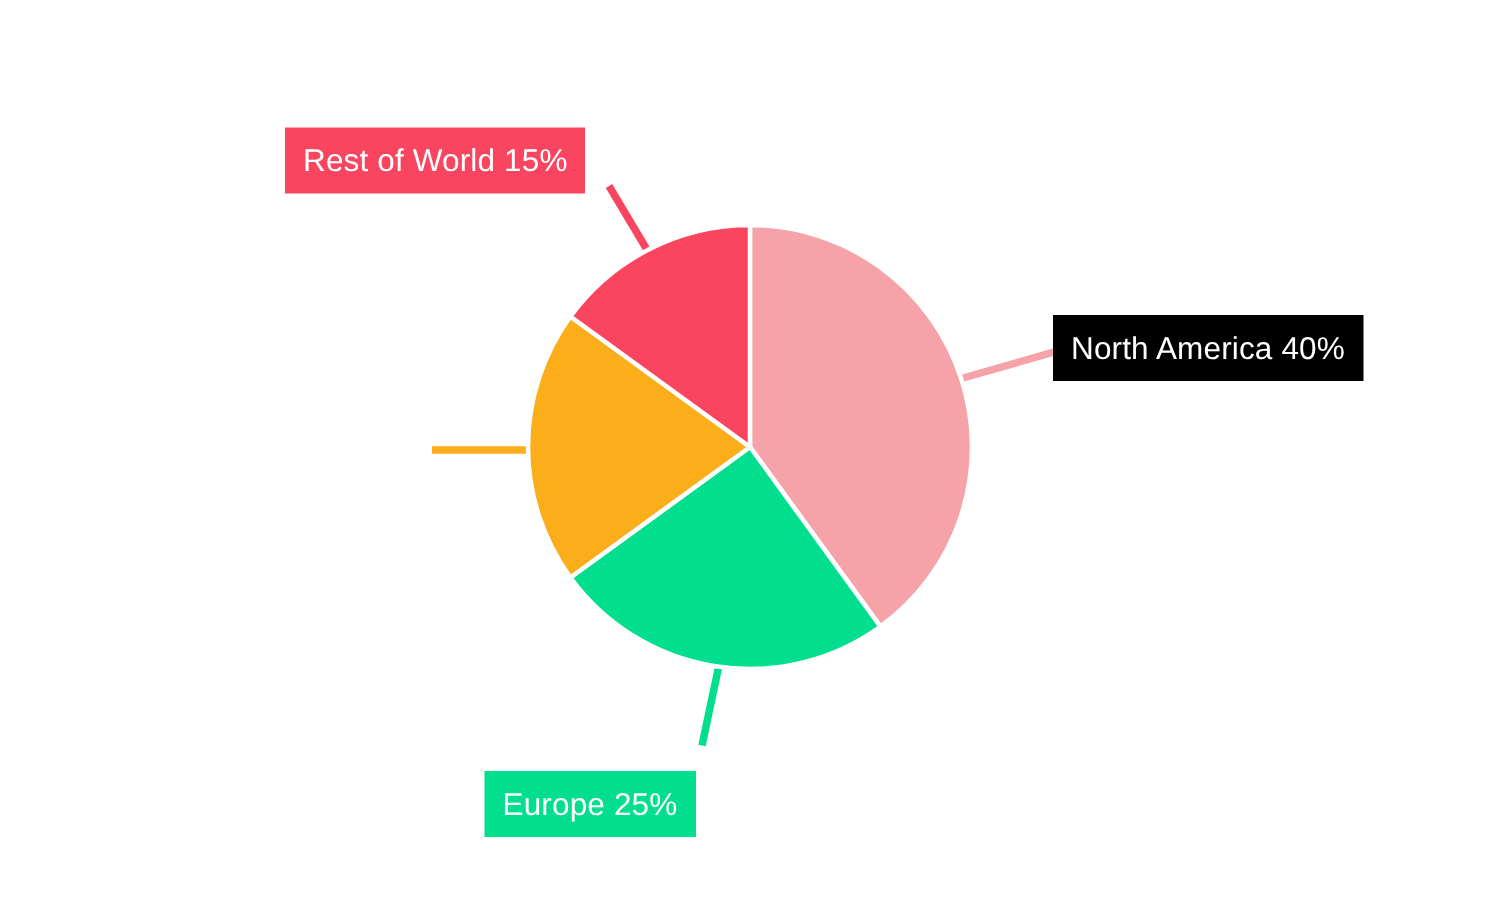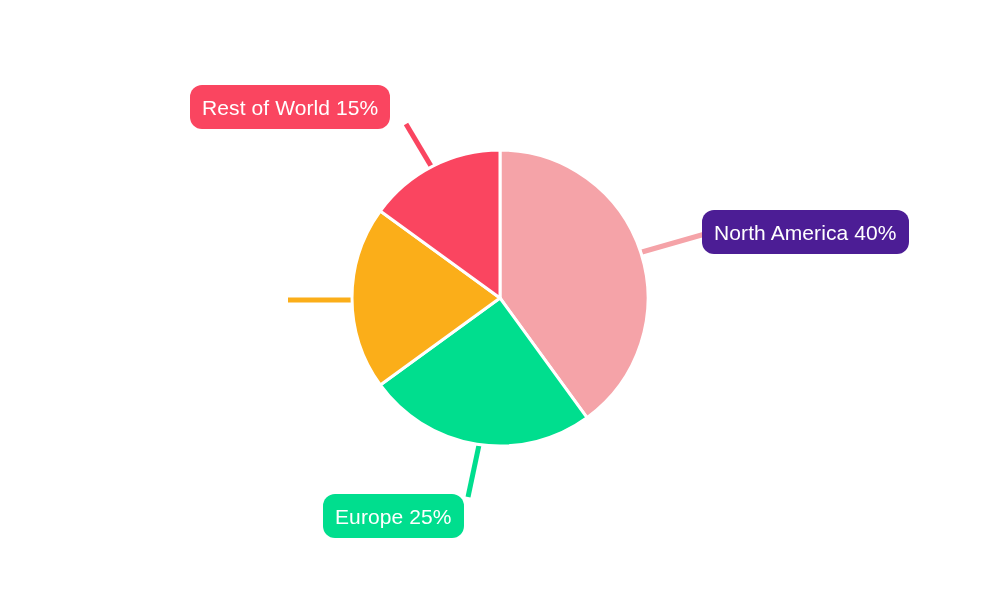--- a/index.html
+++ b/index.html
@@ -34,21 +34,20 @@
     align-items: center;
     box-sizing: border-box;
     color: #ffffff;
     font-family: "Liberation Sans", sans-serif;
     font-size: 21px;
     line-height: 1;
     letter-spacing: 0.1px;
     white-space: nowrap;
     padding: 0 12px;
     height: 44px;
-    border-radius: 12px;
   }
 </style>
 </head>
 <body>
 
 <div id="chart-root">
 
   <svg id="pie-svg" viewBox="0 0 1000 600">
 
     <g>
@@ -59,25 +58,25 @@
     </g>
 
     <g>
       <path d="M 500 298 L 500.00 150.00 A 148 148 0 0 1 586.99 417.73 Z" fill="#f5a3a8" stroke="#ffffff" stroke-width="3" stroke-linejoin="round"></path>
       <path d="M 500 298 L 586.99 417.73 A 148 148 0 0 1 380.27 384.99 Z" fill="#00de8e" stroke="#ffffff" stroke-width="3" stroke-linejoin="round"></path>
       <path d="M 500 298 L 380.27 384.99 A 148 148 0 0 1 380.27 211.01 Z" fill="#fbae19" stroke="#ffffff" stroke-width="3" stroke-linejoin="round"></path>
       <path d="M 500 298 L 380.27 211.01 A 148 148 0 0 1 500.00 150.00 Z" fill="#fa4560" stroke="#ffffff" stroke-width="3" stroke-linejoin="round"></path>
     </g>
   </svg>
 
-  <div class="callout-label" style="left:702px; top:210px; background:#4c1d95;">
+  <div class="callout-label" style="left:702px; top:210px; background:#000000;">
     <span>North America 40%</span>
   </div>
 
-  <div class="callout-label" style="left:323px; top:494px; background:#00de8e;">
+  <div class="callout-label" style="left:323px; top:514px; background:#00de8e;">
     <span>Europe 25%</span>
   </div>
 
 
   <div class="callout-label" style="left:190px; top:85px; background:#fa4560;">
     <span>Rest of World 15%</span>
   </div>
 
 </div>
 

